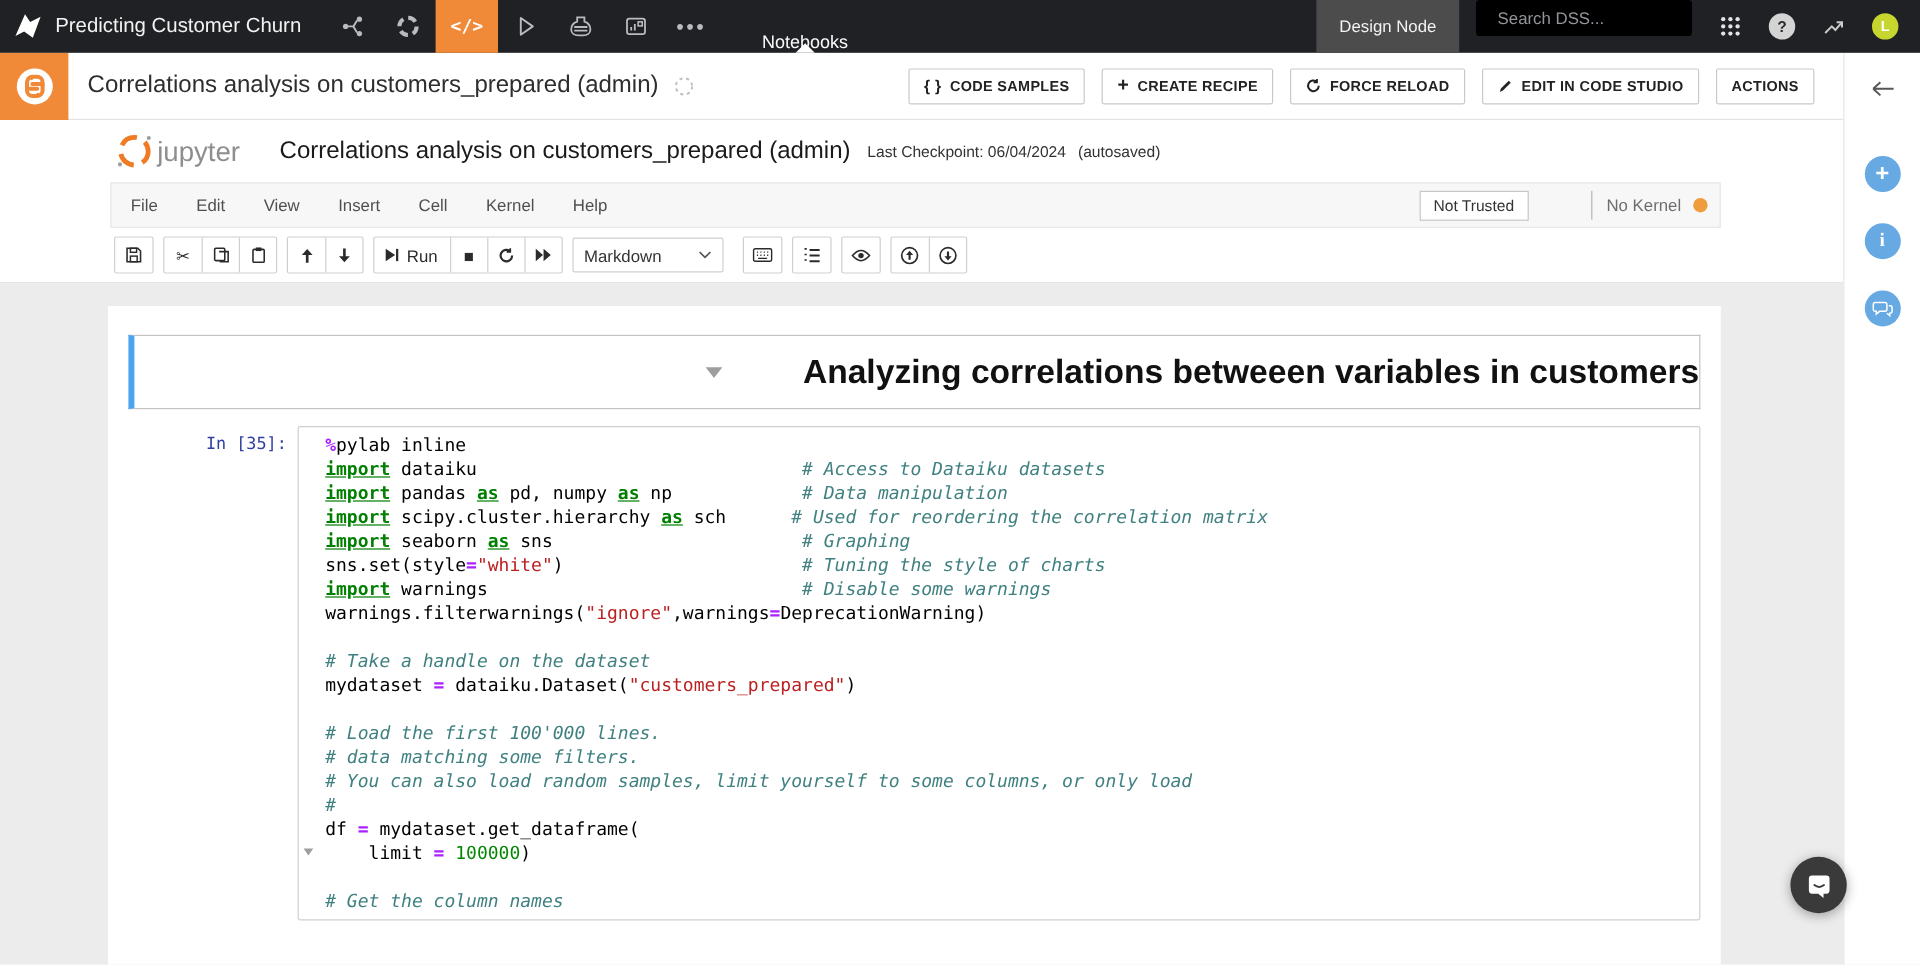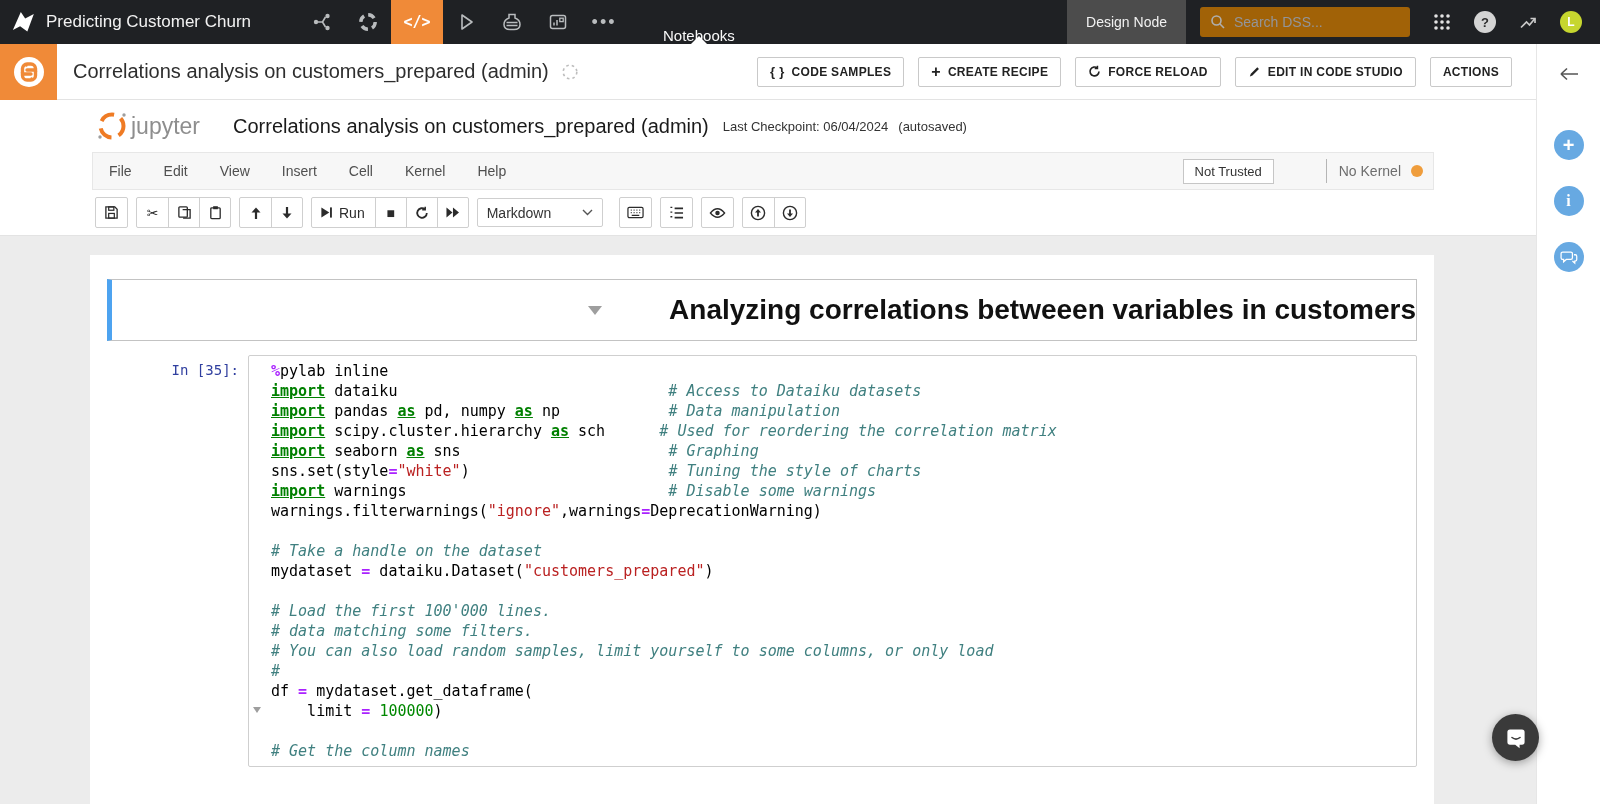--- a/index.html
+++ b/index.html
@@ -2,33 +2,33 @@
 <html><head>
 <meta charset="utf-8">
 <style>
   * { box-sizing: border-box; margin: 0; padding: 0; }
   html,body { width:1600px; height:804px; overflow:hidden; background:#fff;
               font-family:"Liberation Sans", sans-serif; position:relative; }
 
   
   .topbar { height:44px; background:#1F2124; display:flex; align-items:center; color:#fff; position:relative; z-index:10; }
   .tb-logo { width:46px; height:44px; display:flex; align-items:center; justify-content:center; }
-  .tb-title { font-size:17px; font-weight:500; color:#F2F2F2; margin-right:48px; white-space:nowrap; }
+  .tb-title { font-size:17px; font-weight:500; color:#F2F2F2; margin-right:20px; white-space:nowrap; }
   .tb-ic { width:46px; height:44px; display:flex; align-items:center; justify-content:center; cursor:pointer; }
   .tb-ic svg { stroke:#B9BCBE; fill:none; }
   .tb-ic.active { background:#F08A38; width:52px; }
   .tb-code-glyph { color:#fff; font-family:"DejaVu Sans Mono",monospace; font-weight:bold; font-size:15px; }
   .tb-more { color:#B9BCBE; font-size:18px; letter-spacing:2px; }
   .tb-section { position:relative; height:44px; display:flex; align-items:flex-end; margin-left:22px; padding:0 14px; }
   .tb-section span { font-size:15px; color:#FAFAFA; }
   .tb-notch { position:absolute; bottom:0; left:50%; margin-left:-8px; width:0; height:0;
               border-left:8px solid transparent; border-right:8px solid transparent; border-bottom:8px solid #fff; }
-  .tb-right { margin-left:auto; display:flex; align-items:center; height:44px; }
+  .tb-right { margin-left:auto; display:flex; height:44px; }
   .node-chip { height:44px; background:#4C4C4C; display:flex; align-items:center; padding:0 19px; font-size:14px; color:#F2F2F2; margin-right:14px; cursor:pointer; }
-  .searchbox { width:210px; height:30px; background:#a16207; border-radius:3px; display:flex; align-items:center; padding:0 10px; gap:8px; }
+  .searchbox { width:180px; height:30px; background:#000000; border-radius:3px; display:flex; align-items:center; padding:0 10px; gap:8px; }
   .searchbox input { background:transparent; border:none; outline:none; color:#DDD; font-size:14px; width:160px; font-family:"Liberation Sans",sans-serif; }
   .searchbox input::placeholder { color:#93959A; }
   .tb-util { display:flex; align-items:center; gap:22px; margin:0 18px 0 22px; }
   .help-circle { width:22px; height:22px; border-radius:50%; background:#D4D4D4; color:#2C2C2C; font-size:13px; font-weight:bold; display:flex; align-items:center; justify-content:center; cursor:pointer; }
   .avatar { width:22px; height:22px; border-radius:50%; background:#C6D62F; color:#fff; font-size:12px; font-weight:bold; display:flex; align-items:center; justify-content:center; cursor:pointer; }
 
   
   .actionbar { height:56px; background:#fff; border-bottom:1px solid #E3E3E3; display:flex; align-items:center; position:relative; }
   .ab-icon { width:57px; height:56px; background:#F08A38; display:flex; align-items:center; justify-content:center; flex:0 0 auto; }
   .ab-title { margin-left:16px; font-size:20px; color:#2E2E2E; white-space:nowrap; }

